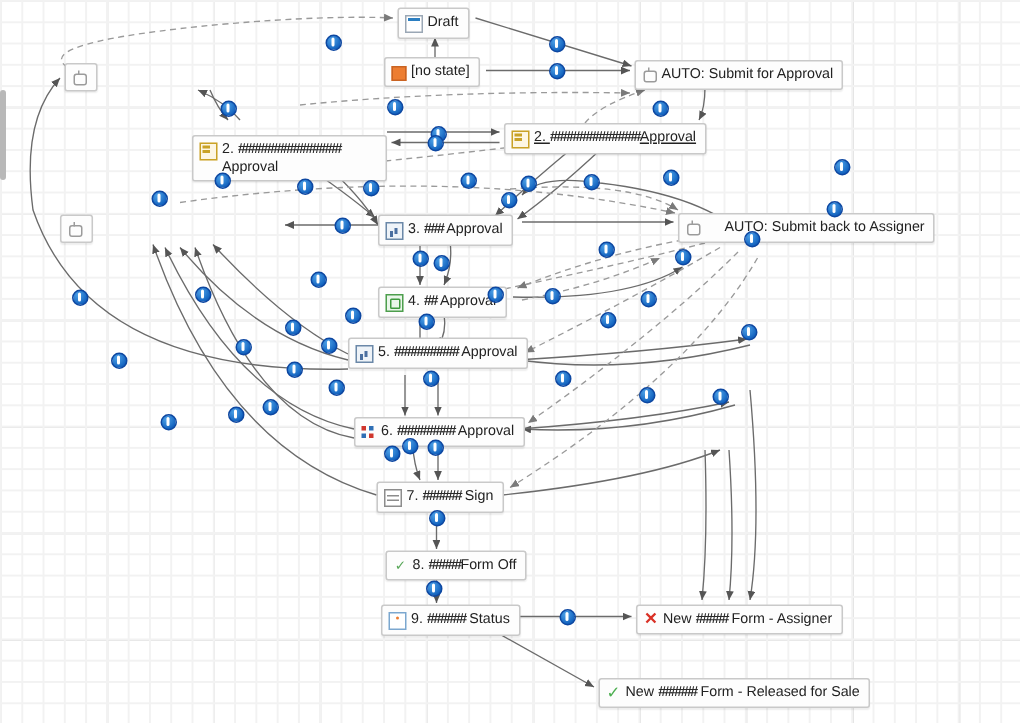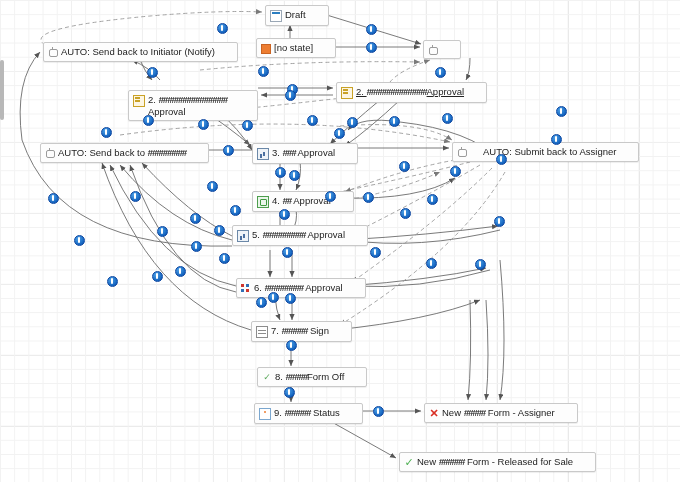--- a/index.html
+++ b/index.html
@@ -23,21 +23,21 @@
   .node{
     position:absolute;
     box-sizing:border-box;
     background:#fdfdfd;
     border:1px solid #c9c9c9;
     border-radius:2px;
     box-shadow:0 1px 1px rgba(0,0,0,.07);
     font-size:9.5px;
     color:#222;
     line-height:11.5px;
-    padding:3px 22px 3px 4px;
+    padding:3px 6px 3px 4px;
     display:flex;
     align-items:flex-start;
     gap:3px;
     white-space:nowrap;
   }
   .node .lbl{display:block;}
   .node.wrap{white-space:normal;margin-top:10px;}
   .ico{
     flex:0 0 auto;width:10px;height:10px;margin-top:1px;
     display:inline-block;position:relative;
@@ -204,40 +204,39 @@
     <span class="lbl">Draft</span>
   </div>
 
   <div class="node" style="left:256px;top:38px;">
     <span class="ico ico-square"></span>
     <span class="lbl">[no state]</span>
   </div>
 
   <div class="node" style="left:43px;top:42px;">
     <span class="ico ico-gear"></span>
-    <span class="lbl">AUTO: Send back to Initiator (Notify)</span>
   </div>
 
   <div class="node" style="left:423px;top:40px;">
     <span class="ico ico-gear"></span>
+    <span class="lbl">AUTO: Submit for Approval</span>
   </div>
 
   <div class="node wrap" style="left:128px;top:80px;width:130px;">
     <span class="ico ico-form"></span>
     <span class="lbl"><span>2. </span><span class="redact">################</span><span>Approval</span></span>
   </div>
 
   <div class="node" style="left:336px;top:82px;text-decoration:underline;">
     <span class="ico ico-form"></span>
     <span class="lbl"><span>2. </span><span class="redact">##############</span><span>Approval</span></span>
   </div>
 
   <div class="node" style="left:40px;top:143px;">
     <span class="ico ico-gear"></span>
-    <span class="lbl"><span>AUTO: Send back to </span><span class="redact">#########</span></span>
   </div>
 
   <div class="node" style="left:252px;top:143px;">
     <span class="ico ico-chart"></span>
     <span class="lbl"><span>3. </span><span class="redact">###</span><span> Approval</span></span>
   </div>
 
   <div class="node" style="left:452px;top:142px;gap:16px;">
     <span class="ico ico-gear"></span>
     <span class="lbl">AUTO: Submit back to Assigner</span>

